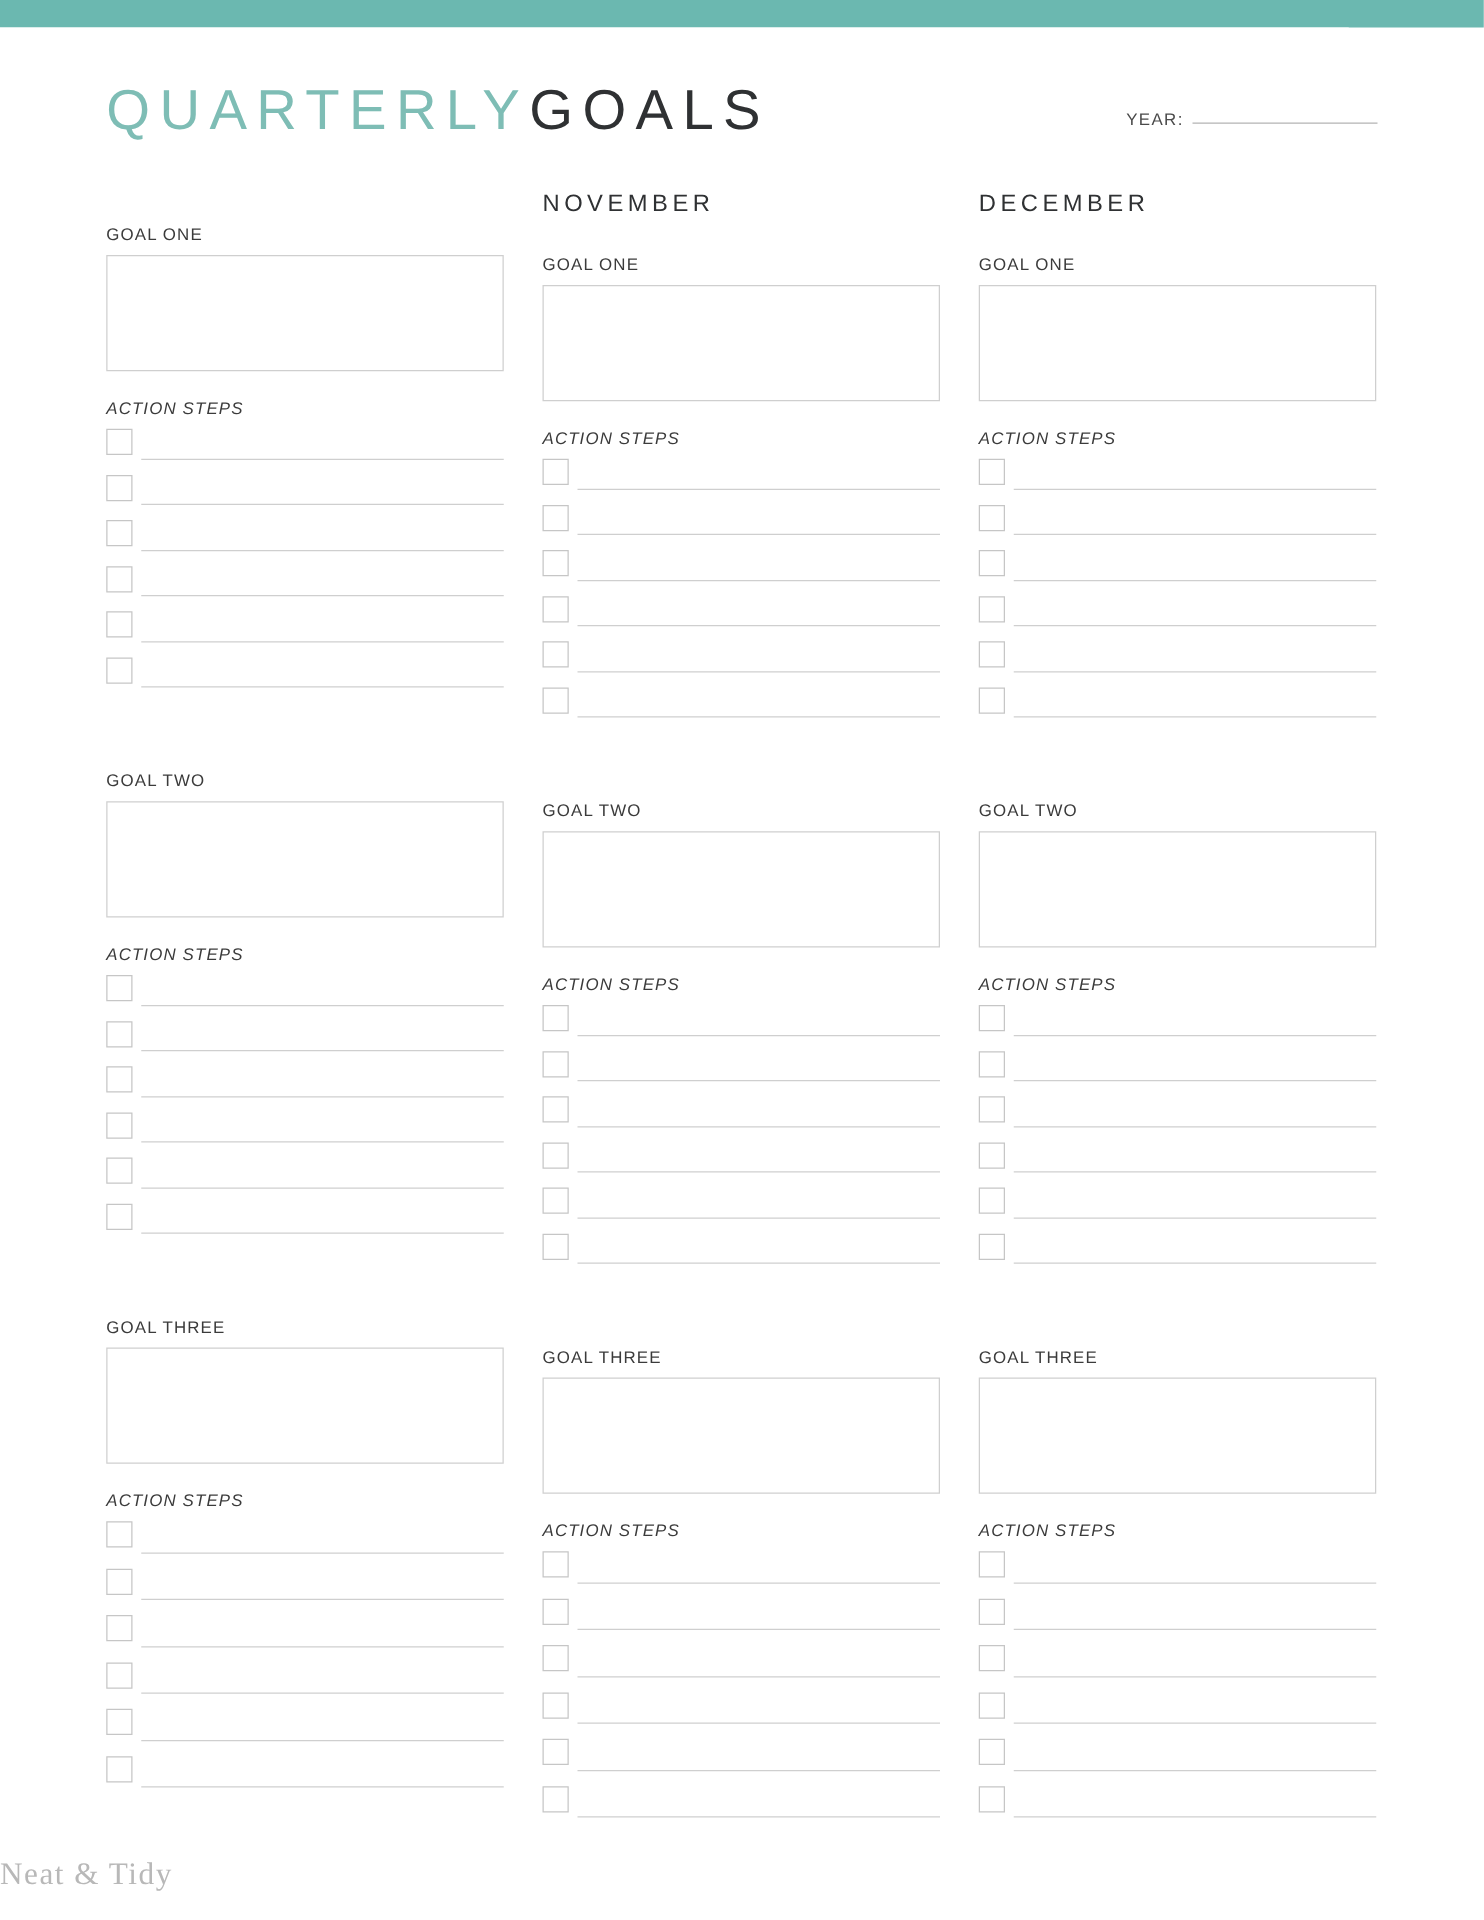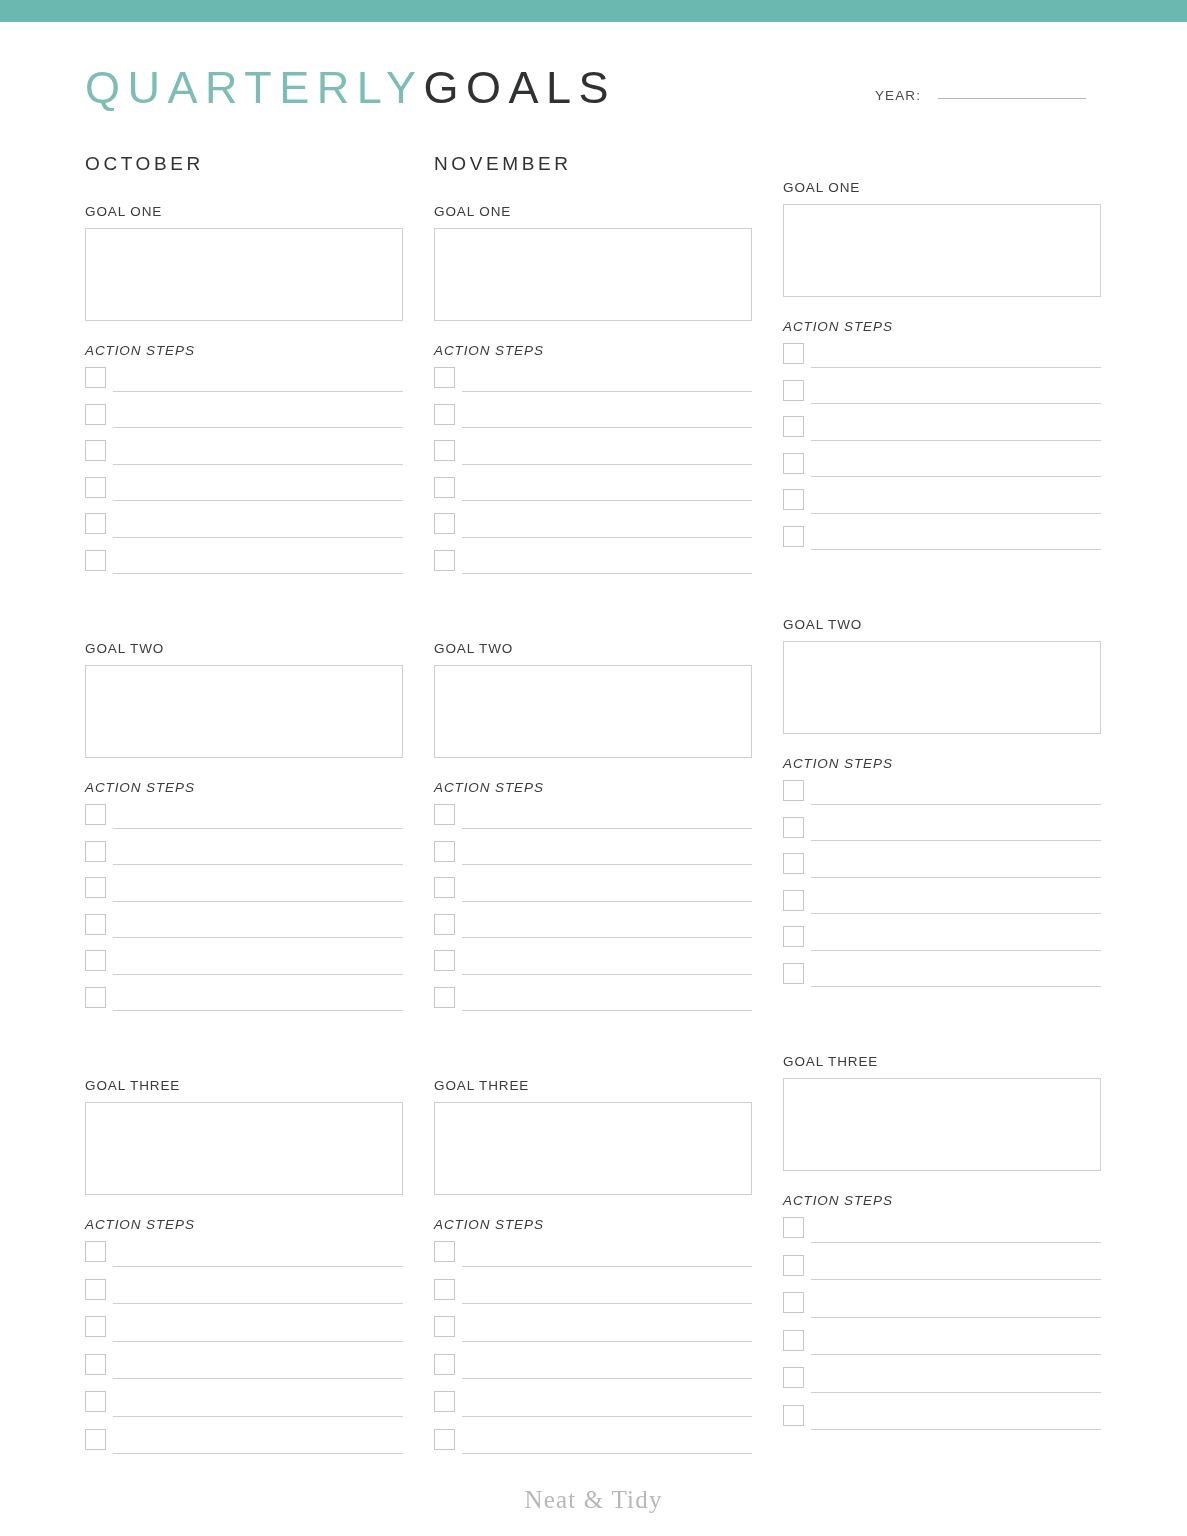--- a/index.html
+++ b/index.html
@@ -53,25 +53,25 @@
     font-weight: 300;
     letter-spacing: 7.5px;
     line-height: 60px;
     white-space: nowrap;
   }
   .title .word-a { color: #7ebdb5; }
   .title .word-b { color: #2f3133; }
 
   .year-block {
     position: absolute;
-    right: 16px;
+    right: 0;
     top: 30px;
     display: flex;
     align-items: baseline;
-    gap: 17px;
+    gap: 7px;
   }
   .year-label {
     font-size: 13.5px;
     letter-spacing: 1.1px;
     color: #4a4a4a;
   }
   .year-line {
     display: inline-block;
     width: 148px;
     height: 1px;
@@ -160,21 +160,20 @@
   }
   
   .goal-block.tall .step-row { height: 37.5px; }
 
   
   .footer {
     position: absolute;
     bottom: 22px;
     left: 0;
     width: 1187px;
-    text-align: center;
   }
   .footer-brand {
     font-family: "Liberation Serif", serif;
     font-size: 25px;
     color: #b8b8b8;
     letter-spacing: 1.2px;
     line-height: 28px;
   }
   .footer-url {
     font-size: 11.5px;
@@ -195,21 +194,20 @@
     <div class="title"><span class="word-a">QUARTERLY</span><span class="word-b">GOALS</span></div>
 
     <div class="year-block">
       <span class="year-label">YEAR:</span>
       <span class="year-line"></span>
     </div>
   </div>
 
   <div class="columns" id="columns-root">
       <div class="column col-0">
-        <div class="month-name">OCTOBER</div>
         <div class="goal-block">
           <div class="goal-label">GOAL ONE</div>
           <div class="goal-box"></div>
           <div class="action-label">ACTION STEPS</div>
           <div class="steps">
             <div class="step-row">
               <span class="checkbox"></span>
               <span class="write-line"></span>
             </div>
             <div class="step-row">
@@ -387,20 +385,21 @@
               <span class="write-line"></span>
             </div>
             <div class="step-row">
               <span class="checkbox"></span>
               <span class="write-line"></span>
             </div>
           </div>
         </div>
       </div>
       <div class="column col-2">
+        <div class="month-name">DECEMBER</div>
         <div class="goal-block">
           <div class="goal-label">GOAL ONE</div>
           <div class="goal-box"></div>
           <div class="action-label">ACTION STEPS</div>
           <div class="steps">
             <div class="step-row">
               <span class="checkbox"></span>
               <span class="write-line"></span>
             </div>
             <div class="step-row">

